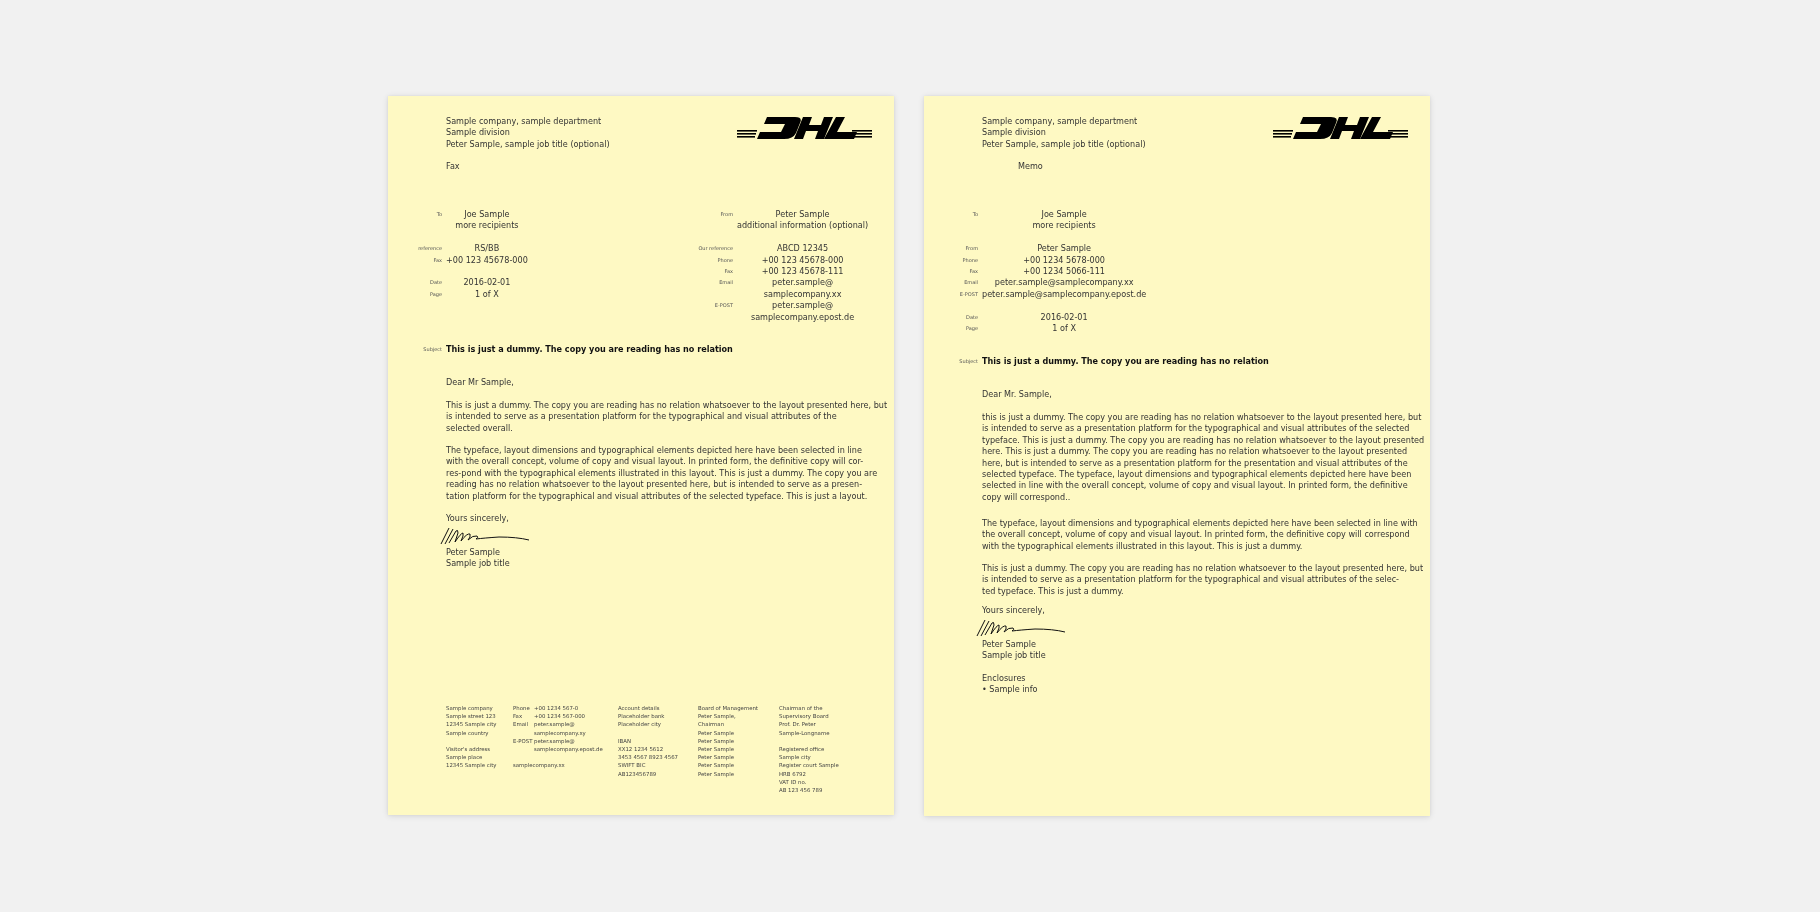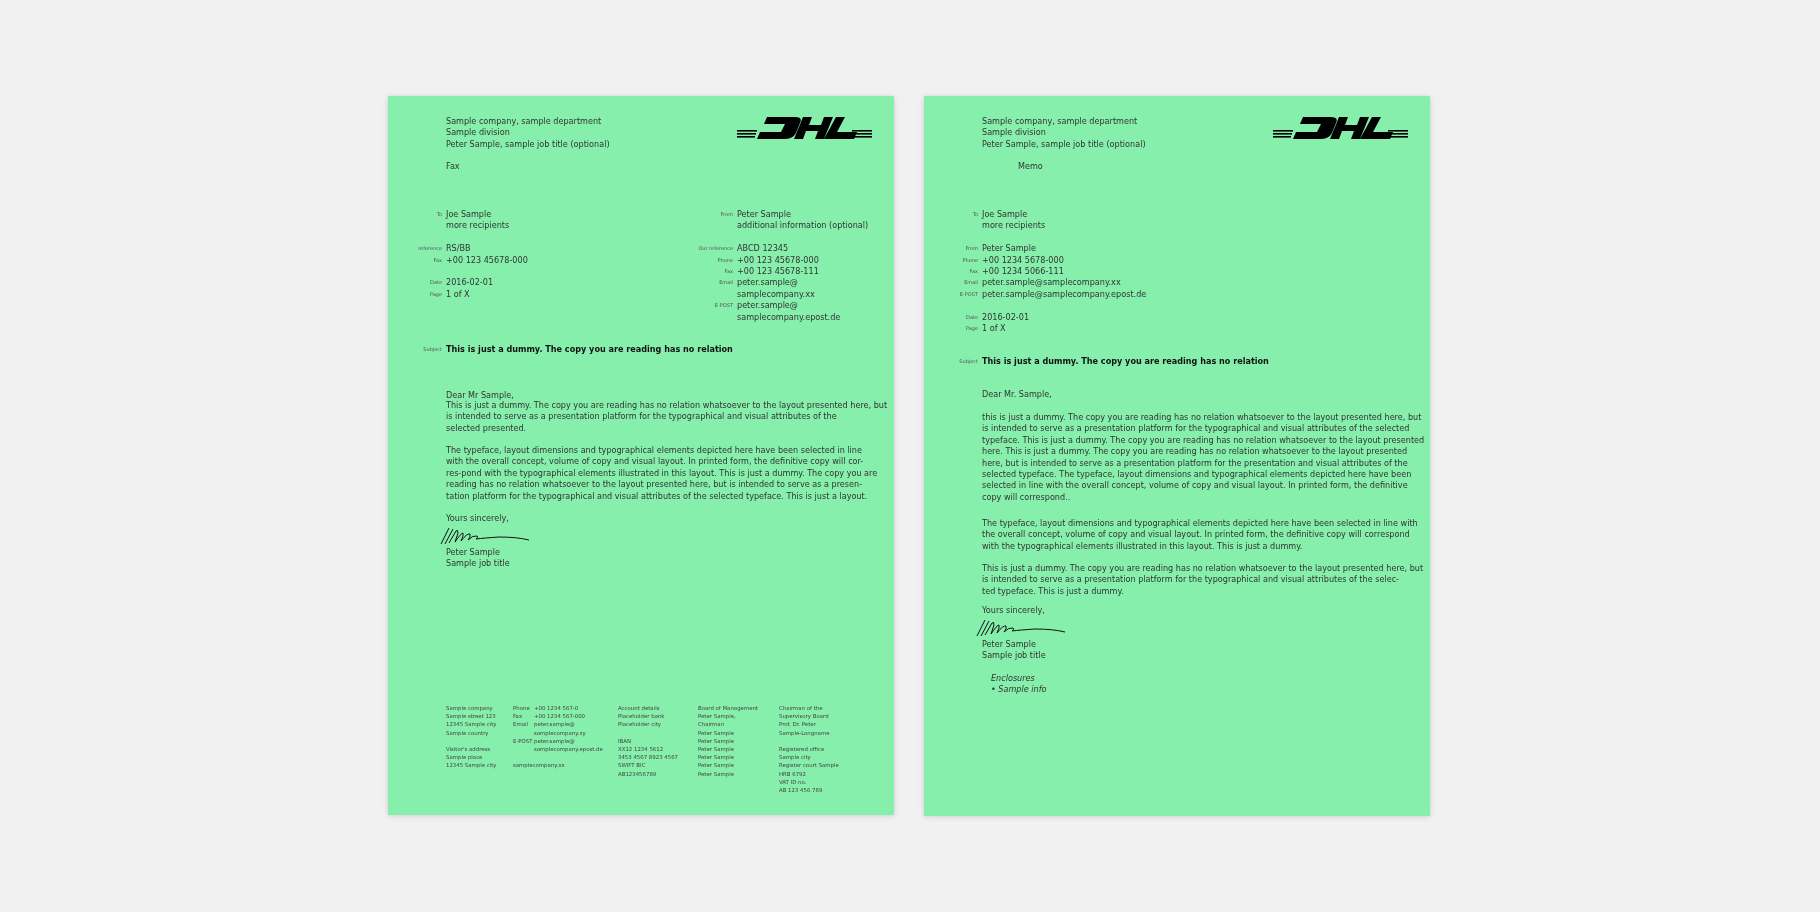--- a/index.html
+++ b/index.html
@@ -5,29 +5,29 @@
   html, body { margin: 0; padding: 0; }
   body {
     width: 1820px; height: 912px;
     background: #f1f1f1;
     position: relative; overflow: hidden;
     font-family: "DejaVu Sans", "Liberation Sans", sans-serif;
     color: #333333;
   }
   .page {
     position: absolute;
-    background: #86efac;
+    background: #fef9c3;
     box-shadow: 0 1px 6px rgba(0,0,0,0.12), 0 0 2px rgba(0,0,0,0.06);
   }
   #page-fax  { left: 388px; top: 96px; width: 506px; height: 719px; }
   #page-memo { left: 924px; top: 96px; width: 506px; height: 720px; }
 
   .blk { position: absolute; font-size: 8.1px; line-height: 11.4px; white-space: nowrap; }
   .line { display: block; height: 11.4px; }
-  .row { display: block; height: 11.4px; position: relative; }
+  .row { display: block; height: 11.4px; position: relative; text-align: center; }
   .lbl {
     position: absolute; right: calc(100% + 4px); top: 0;
     font-size: 5px; line-height: 11.4px; color: #555; white-space: nowrap;
   }
   .val { display: block; }
   .bold { font-weight: bold; color: #111; }
   .gap { display: block; height: 11.4px; }
 
   .logo { position: absolute; width: 135px; height: 23px; }
   .sig { position: absolute; width: 92px; height: 20px; }
@@ -131,26 +131,26 @@
       </span>
   </div>
 
   <div class="blk" style="left:58px; top:248px;">
     <span class="row">
         <span class="lbl">Subject</span>
         <span class="val bold">This is just a dummy. The copy you are reading has no relation</span>
       </span>
   </div>
 
-  <div class="blk" style="left:58px; top:294px;text-align:center;">Dear Mr Sample,</div>
+  <div class="blk" style="left:58px; top:281px;text-align:center;">Dear Mr Sample,</div>
 
   <div class="blk" style="left:58px; top:304px;">
     <span class="line">This is just a dummy. The copy you are reading has no relation whatsoever to the layout presented here, but</span>
     <span class="line">is intended to serve as a presentation platform for the typographical and visual attributes of the</span>
-    <span class="line">selected presented.</span>
+    <span class="line">selected overall.</span>
   </div>
   <div class="blk" style="left:58px; top:349px;">
     <span class="line">The typeface, layout dimensions and typographical elements depicted here have been selected in line</span>
     <span class="line">with the overall concept, volume of copy and visual layout. In printed form, the definitive copy will cor-</span>
     <span class="line">res-pond with the typographical elements illustrated in this layout. This is just a dummy. The copy you are</span>
     <span class="line">reading has no relation whatsoever to the layout presented here, but is intended to serve as a presen-</span>
     <span class="line">tation platform for the typographical and visual attributes of the selected typeface. This is just a layout.</span>
   </div>
 
   <div class="blk" style="left:58px; top:417px;">Yours sincerely,</div>
@@ -336,17 +336,17 @@
 
   <div class="blk" style="left:58px; top:509px;">Yours sincerely,</div>
   <svg class="sig" style="left:51px; top:521px;" viewBox="0 0 92 20">
     <path d="M2 19 L10 3 M6 19 L14 4 M10 18 L17 6 Q19 4 19 8 L16 17 Q22 8 24 8 Q25 10 22 16 Q28 8 31 9 Q32 12 29 15 Q34 10 38 11 Q40 12 37 14 Q45 13 60 12 Q78 12 90 15" stroke="#111" stroke-width="1" fill="none"></path>
   </svg>
   <div class="blk" style="left:58px; top:543px;">
     <span class="line">Peter Sample</span>
     <span class="line">Sample job title</span>
   </div>
 
-  <div class="blk" style="left:67px; top:577px;font-style:italic;">
+  <div class="blk" style="left:58px; top:577px;">
     <span class="line">Enclosures</span>
     <span class="line">• Sample info</span>
   </div>
 </div>
 
 </body></html>

